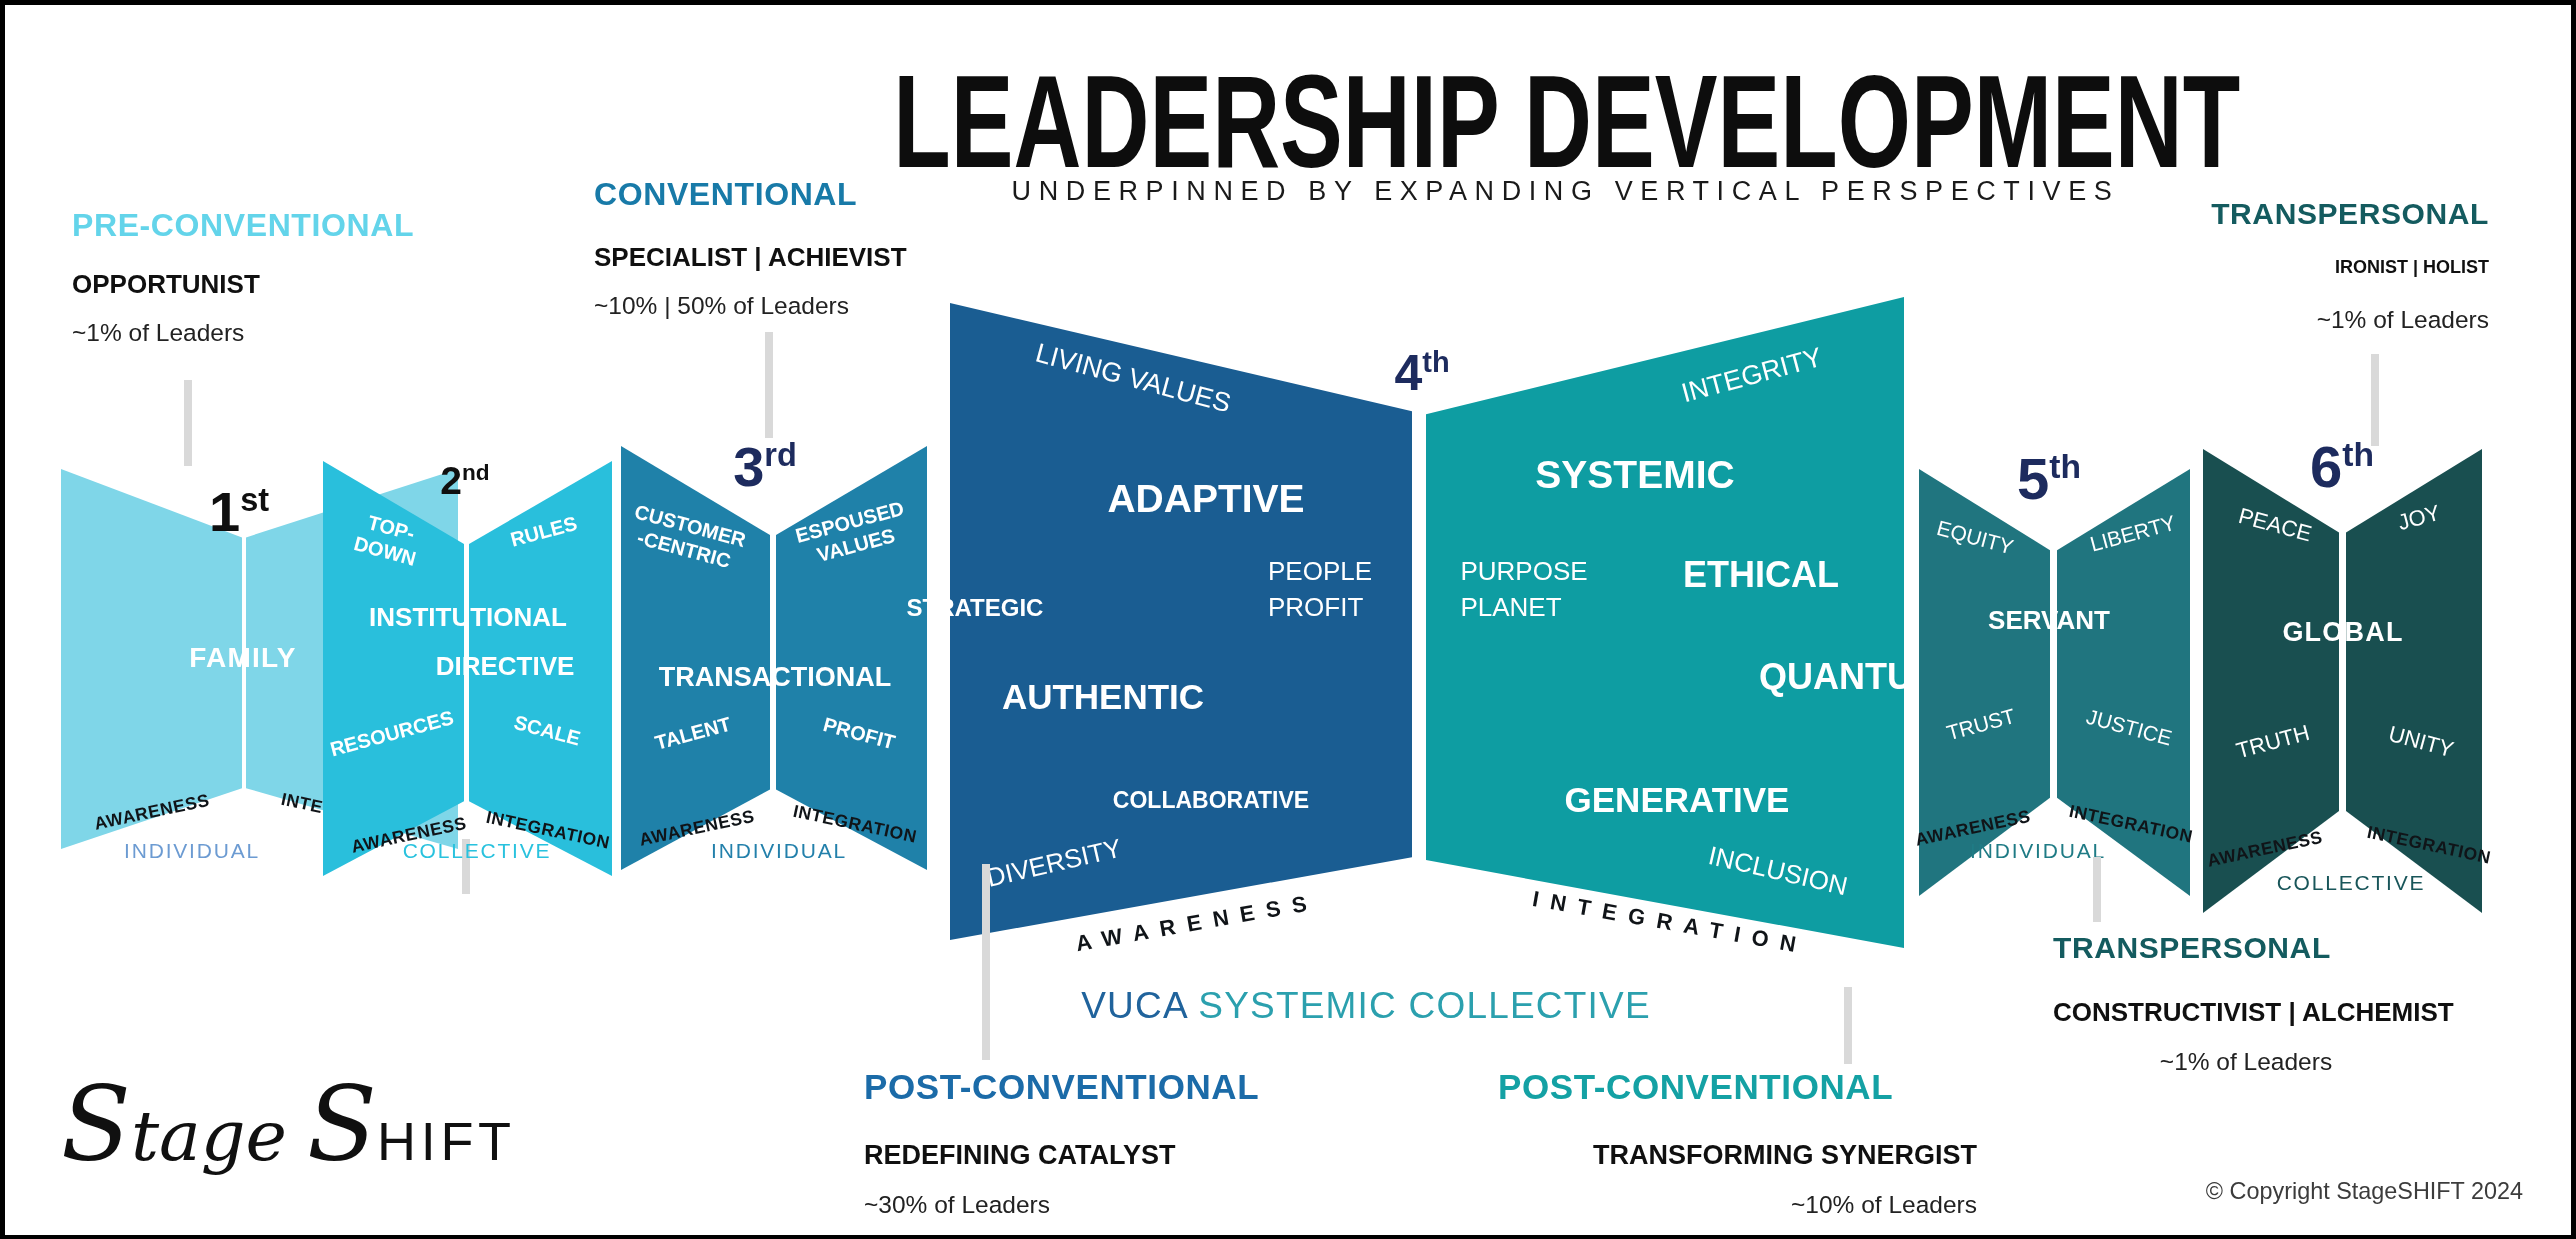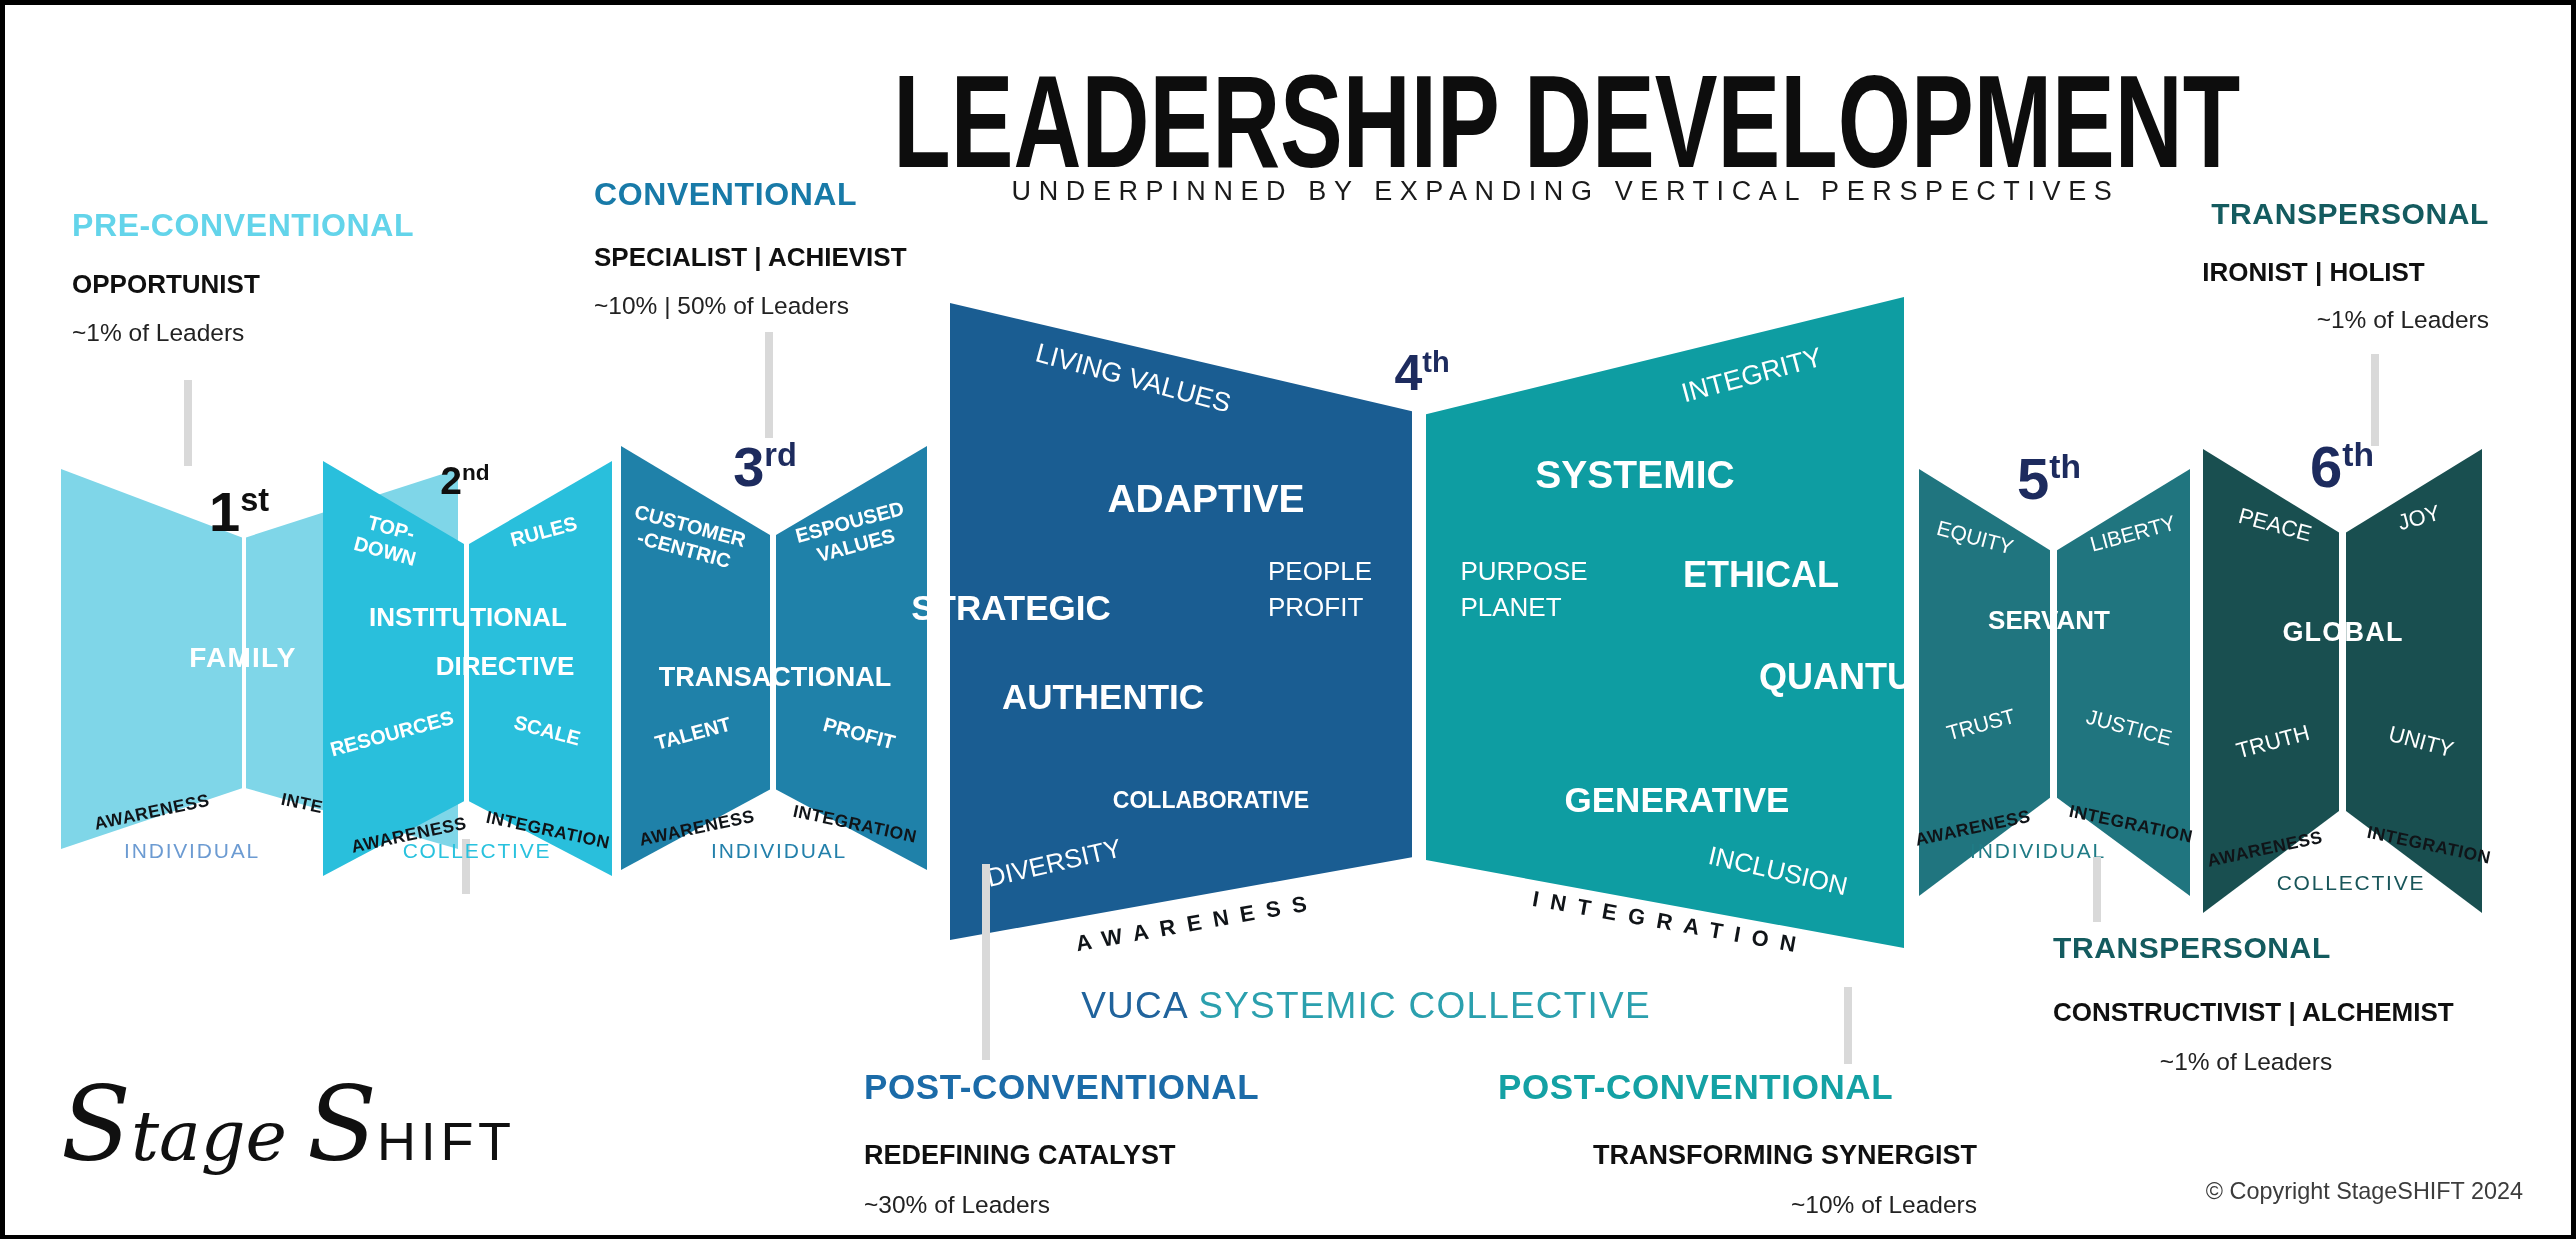--- a/index.html
+++ b/index.html
@@ -57,21 +57,21 @@
 
   <div>
     <div class="lt callout-h" style="left:589px;top:171px;font-size:32px;color:#187AA8;">CONVENTIONAL</div>
     <div class="lt callout-r" style="left:589px;top:237px;font-size:26px;">SPECIALIST | ACHIEVIST</div>
     <div class="lt callout-s" style="left:589px;top:287px;font-size:24.5px;">~10% | 50% of Leaders</div>
   </div>
   <div class="conn" style="left:760px;top:327px;height:106px;"></div>
 
   <div>
     <div class="lt callout-h" style="left:2133px;top:192px;width:351px;text-align:right;font-size:30px;color:#145B5F;">TRANSPERSONAL</div>
-    <div class="lt callout-r" style="left:2133px;top:252px;width:351px;text-align:center;font-size:26px;">IRONIST | HOLIST</div>
+    <div class="lt callout-r" style="left:2133px;top:252px;width:351px;text-align:right;font-size:18px;">IRONIST | HOLIST</div>
     <div class="lt callout-s" style="left:2133px;top:301px;width:351px;text-align:right;font-size:24.5px;">~1% of Leaders</div>
   </div>
   <div class="conn" style="left:2366px;top:349px;height:92px;"></div>
 
   <div class="w" style="left:56px;top:464px;width:181px;height:380px;background:#7FD6E8;clip-path:polygon(0 0,100% 18%,100% 84%,0 100%);"></div>
   <div class="w" style="left:241px;top:464px;width:212px;height:380px;background:#7FD6E8;clip-path:polygon(0 18%,100% 0,100% 100%,0 84%);"></div>
   <div class="t blk" style="left:234px;top:507px;font-size:56px;font-weight:700;"><span>1</span><sup>st</sup></div>
   <div class="t white bold" style="left:238px;top:653px;font-size:28px;letter-spacing:1.2px;">FAMILY</div>
   <div class="t axis rM12" style="left:147px;top:807px;">AWARENESS</div>
   <div class="t axis rP12" style="left:338px;top:807px;">INTEGRATION</div>
@@ -106,21 +106,21 @@
   <div class="t axis rP12" style="left:850px;top:819px;">INTEGRATION</div>
   <div class="t scope" style="left:774px;top:846px;color:#2380AB;">INDIVIDUAL</div>
 
   <div class="w" style="left:945px;top:298px;width:462px;height:637px;background:#1A5D92;clip-path:polygon(0 0,100% 17%,100% 87%,0 100%);"></div>
   <div class="w" style="left:1421px;top:292px;width:478px;height:651px;background:#0E9DA2;clip-path:polygon(0 18%,100% 0,100% 100%,0 86.5%);"></div>
   <div class="t navy" style="left:1417px;top:368px;font-size:50px;font-weight:700;"><span>4</span><sup>th</sup></div>
   <div class="t rotw rP15" style="left:1128px;top:374px;font-size:27px;font-weight:400;">LIVING VALUES</div>
   <div class="t white bold" style="left:1201px;top:494px;font-size:39px;">ADAPTIVE</div>
   <div class="t white" style="left:1315px;top:584px;font-size:26px;font-weight:400;text-align:left;line-height:1.4;">PEOPLE
 PROFIT</div>
-  <div class="t white bold" style="left:1006px;top:603px;font-size:35px;">STRATEGIC</div>
+  <div class="t white bold" style="left:970px;top:603px;font-size:24px;">STRATEGIC</div>
   <div class="t white bold" style="left:1098px;top:692px;font-size:35px;">AUTHENTIC</div>
   <div class="t white bold" style="left:1206px;top:796px;font-size:23px;">COLLABORATIVE</div>
   <div class="t rotw rM13" style="left:1049px;top:858px;font-size:26px;font-weight:400;">DIVERSITY</div>
   <div class="t rotw rM15" style="left:1747px;top:371px;font-size:27px;font-weight:400;">INTEGRITY</div>
   <div class="t white bold" style="left:1630px;top:470px;font-size:39px;">SYSTEMIC</div>
   <div class="t white" style="left:1519px;top:584px;font-size:26px;font-weight:400;text-align:left;line-height:1.4;">PURPOSE
 PLANET</div>
   <div class="t white bold" style="left:1756px;top:570px;font-size:36px;">ETHICAL</div>
   <div class="t white bold" style="left:1846px;top:672px;font-size:36px;">QUANTUM</div>
   <div class="t white bold" style="left:1672px;top:795px;font-size:35px;">GENERATIVE</div>

